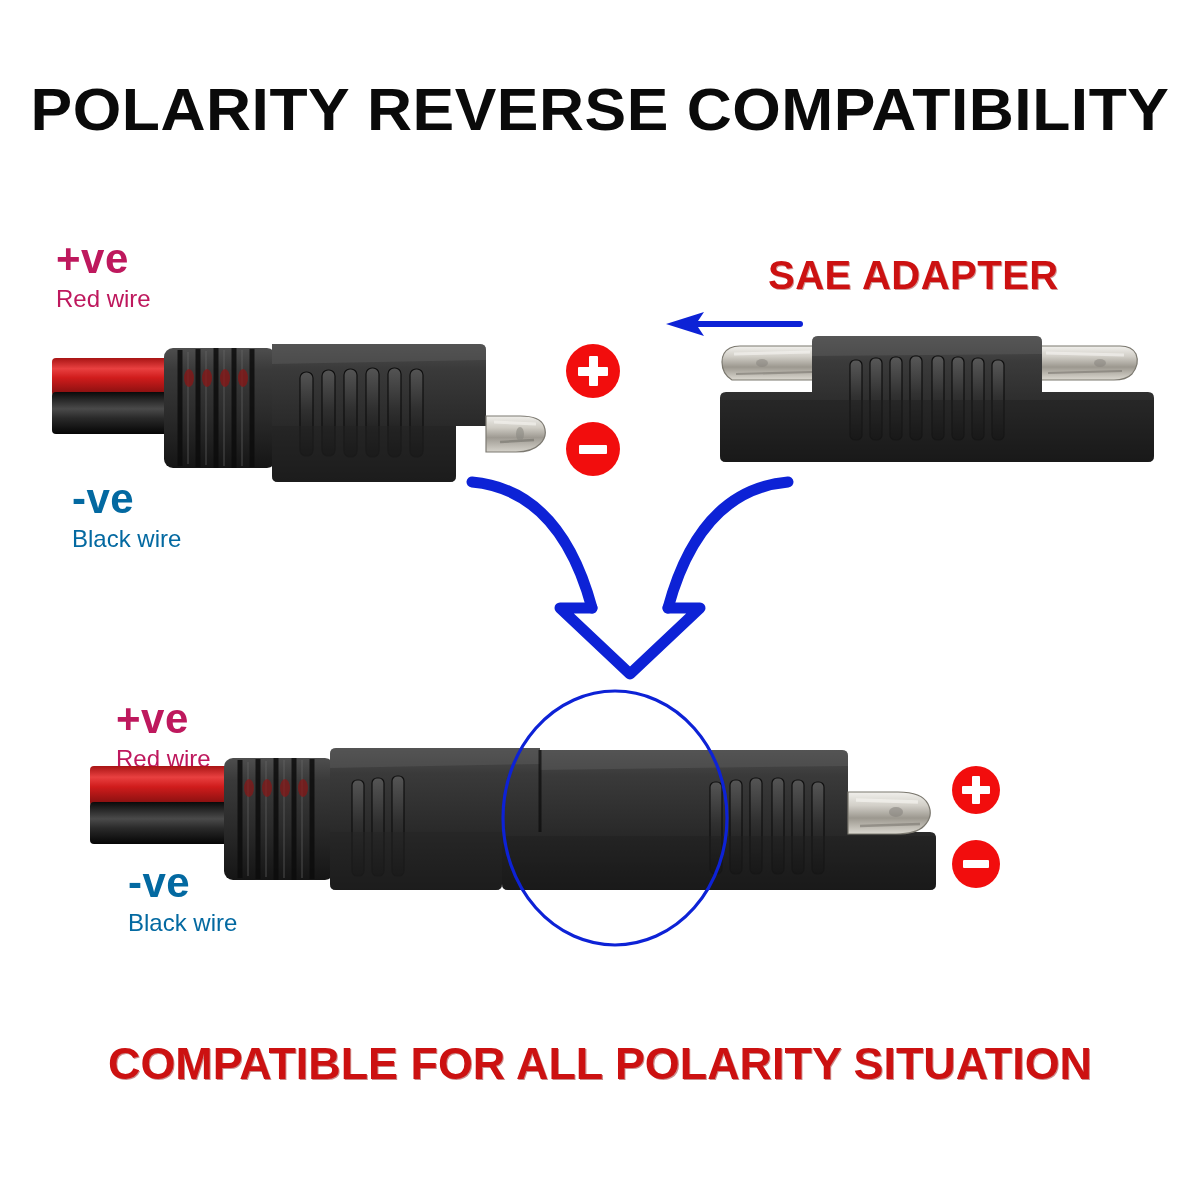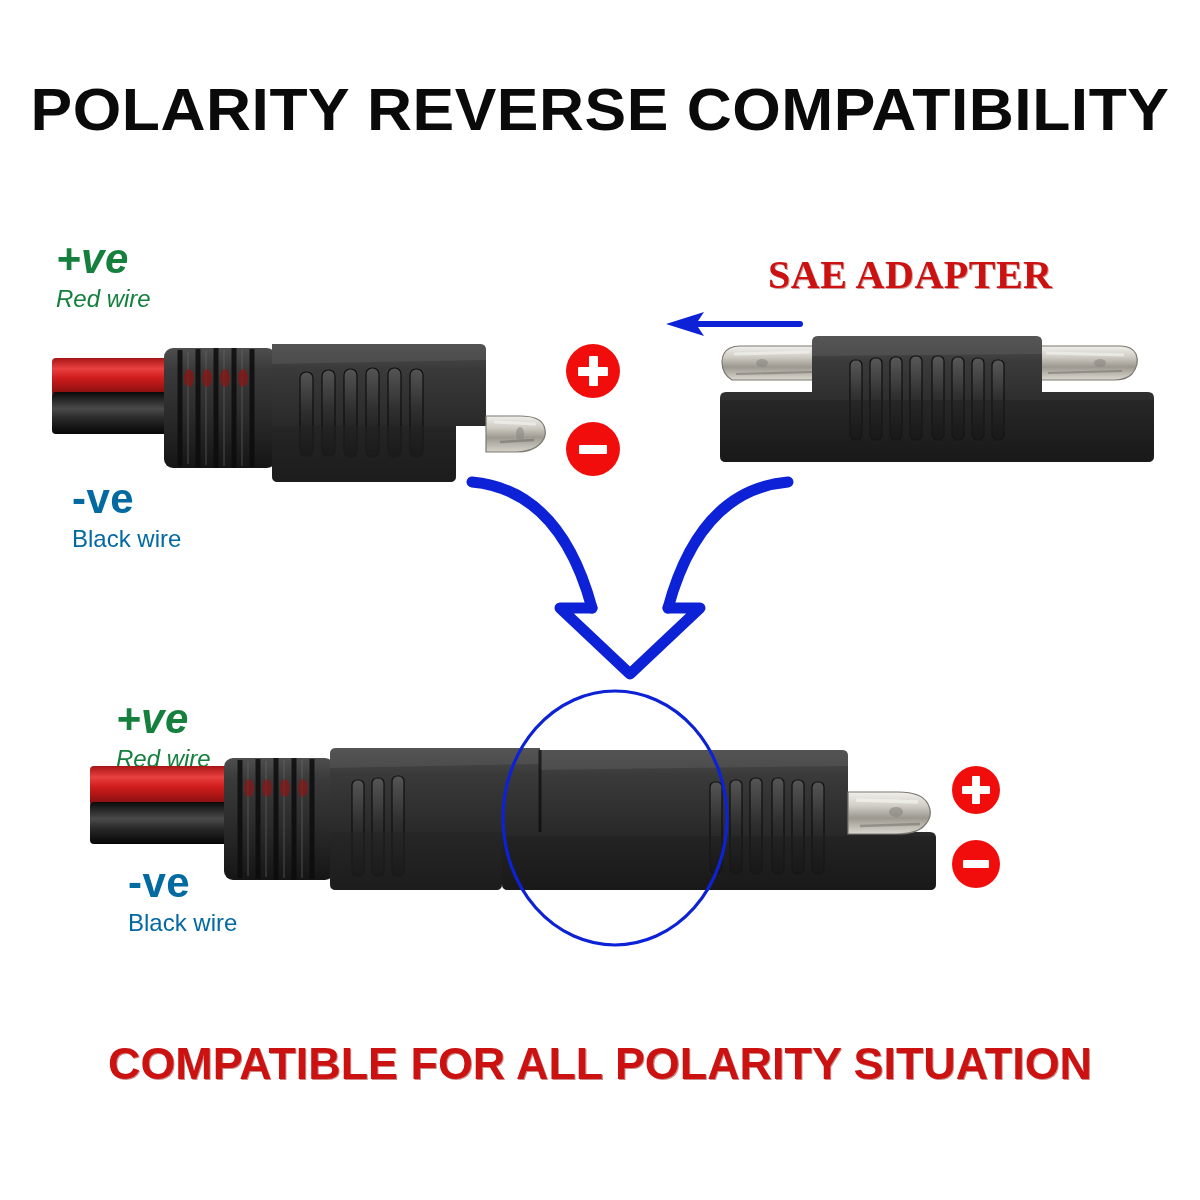--- a/index.html
+++ b/index.html
@@ -58,27 +58,27 @@
     font-size: 42px;
     line-height: 42px;
     letter-spacing: 0.5px;
   }
   .lbl .wire {
     display: block;
     font-weight: normal;
     font-size: 24px;
     line-height: 38px;
   }
-  .lbl.pos .sign, .lbl.pos .wire { color: #15803d; font-style: italic; }
+  .lbl.pos .sign, .lbl.pos .wire { color: #be185d; }
   .lbl.neg .sign, .lbl.neg .wire { color: #0369a1; }
 
   
   .sae-label {
     position: absolute;
-    font-family: Liberation Serif, serif;
+    font-family: Liberation Sans, sans-serif;
     font-weight: bold;
     font-size: 40px;
     line-height: 42px;
     color: #cc1111;
     text-shadow: 1px 1px 0 rgba(140,0,0,.4);
     white-space: nowrap;
     letter-spacing: 0.5px;
   }
 
   

